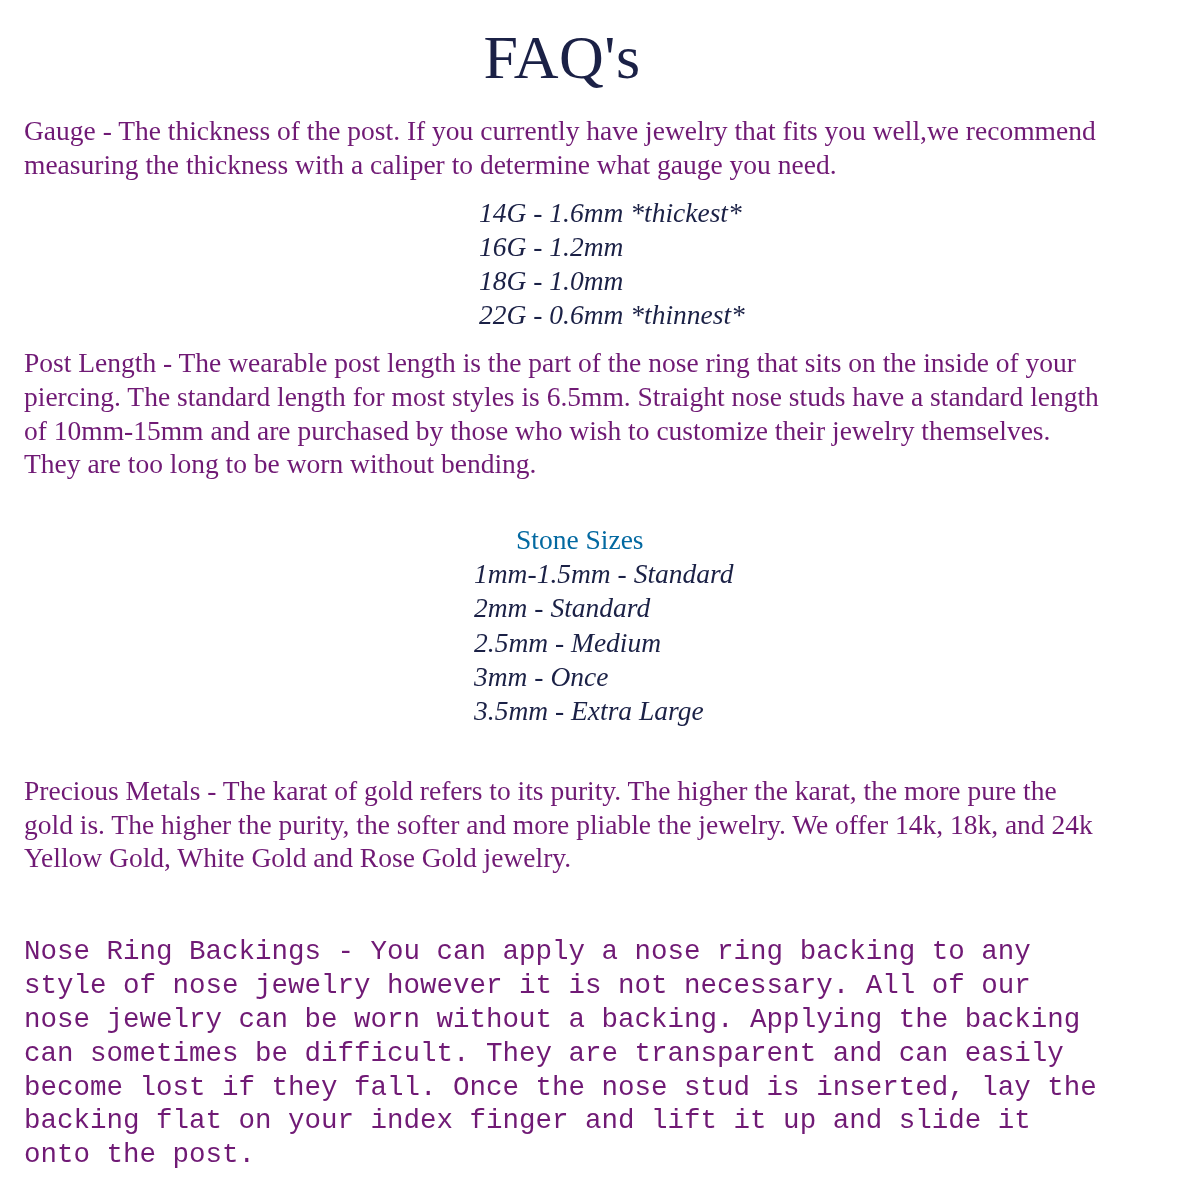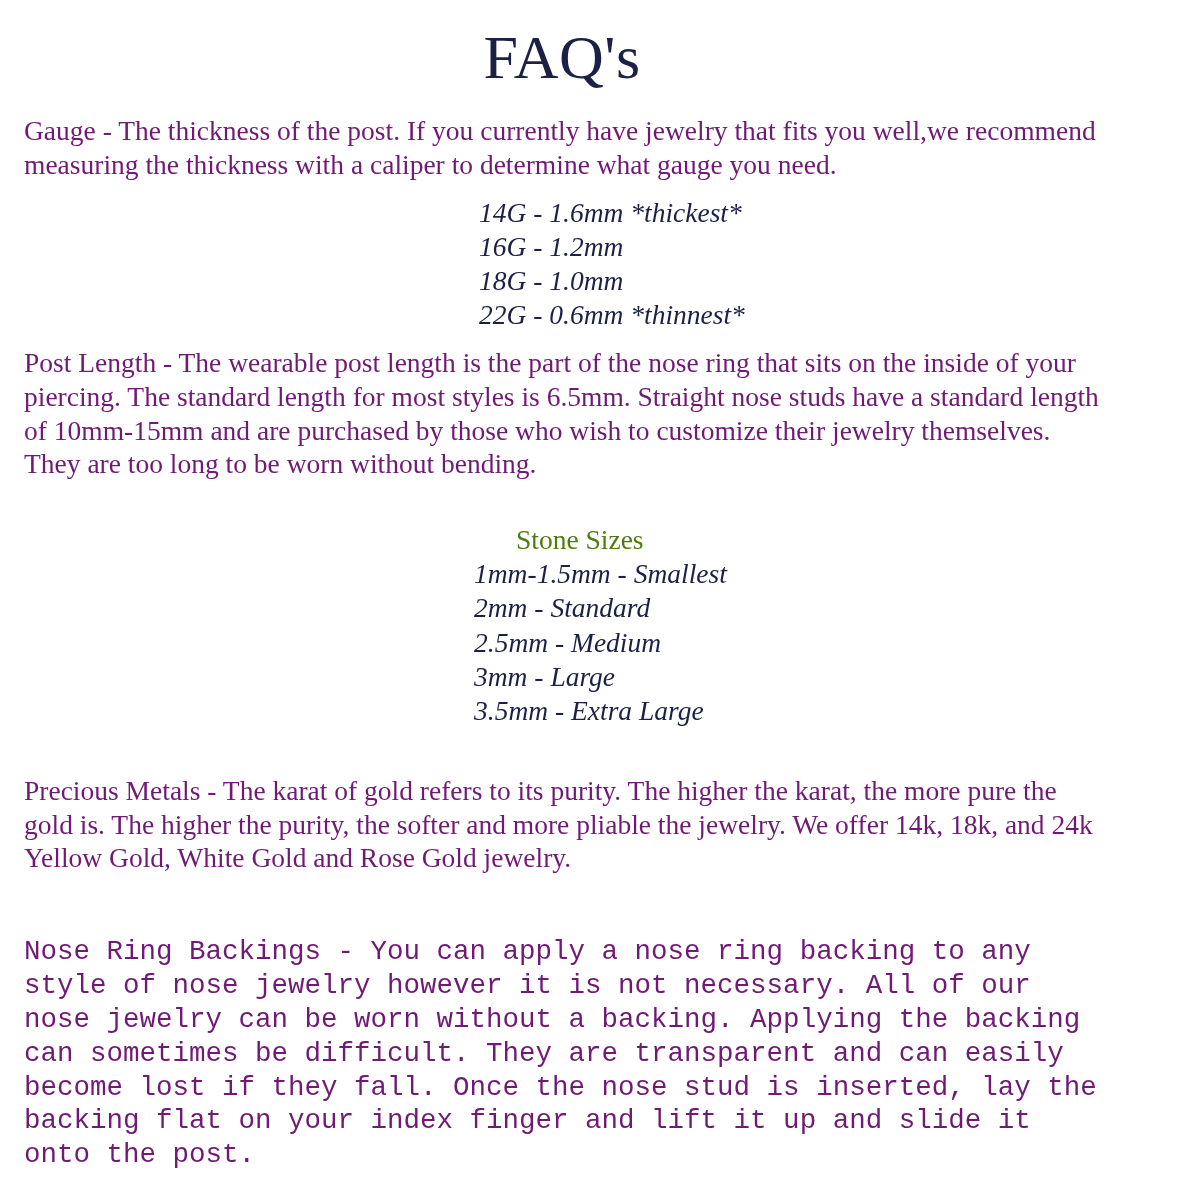--- a/index.html
+++ b/index.html
@@ -56,21 +56,21 @@
   }
   .stone-block {
     margin-top: 42px;
     margin-bottom: 46px;
     padding-left: 450px;
   }
   .stone-heading {
     font-size: 27.5px;
     line-height: 1.24;
     padding-left: 42px;
-    color: #4d7c0f;
+    color: #0369a1;
   }
   .block-post {
     margin-bottom: 0;
   }
   .block-metals {
     margin-top: 28px;
   }
   .block-backings {
     margin-top: 60px;
     font-family: Liberation Mono, monospace;
@@ -90,24 +90,24 @@
     <li>16G - 1.2mm</li>
     <li>18G - 1.0mm</li>
     <li>22G - 0.6mm *thinnest*</li>
   </ul>
 
   <p class="para block-post">Post Length - The wearable post length is the part of the nose ring that sits on the inside of your piercing.  The standard length for most styles is 6.5mm.  Straight nose studs have a standard length of 10mm-15mm and are purchased by those who wish to customize their jewelry themselves.  They are too long to be worn without bending.</p>
 
   <div class="stone-block">
     <div class="stone-heading">Stone Sizes</div>
     <ul class="list">
-      <li>1mm-1.5mm - Smallest</li>
+      <li>1mm-1.5mm - Standard</li>
       <li>2mm - Standard</li>
       <li>2.5mm - Medium</li>
-      <li>3mm - Large</li>
+      <li>3mm - Once</li>
       <li>3.5mm - Extra Large</li>
     </ul>
   </div>
 
   <p class="para block-metals">Precious Metals - The karat of gold refers to its purity.  The higher the karat, the more pure the gold is.  The higher the purity, the softer and more pliable the jewelry.  We offer 14k, 18k, and 24k Yellow Gold, White Gold and Rose Gold jewelry.</p>
 
   <p class="para block-backings">Nose Ring Backings - You can apply a nose ring backing to any style of nose jewelry however it is not necessary.  All of our nose jewelry can be worn without a backing. Applying the backing can sometimes be difficult. They are transparent and can easily become lost if they fall.  Once the nose stud is inserted, lay the backing flat on your index finger and lift it up and slide it onto the post.</p>
 
 </div>
 

